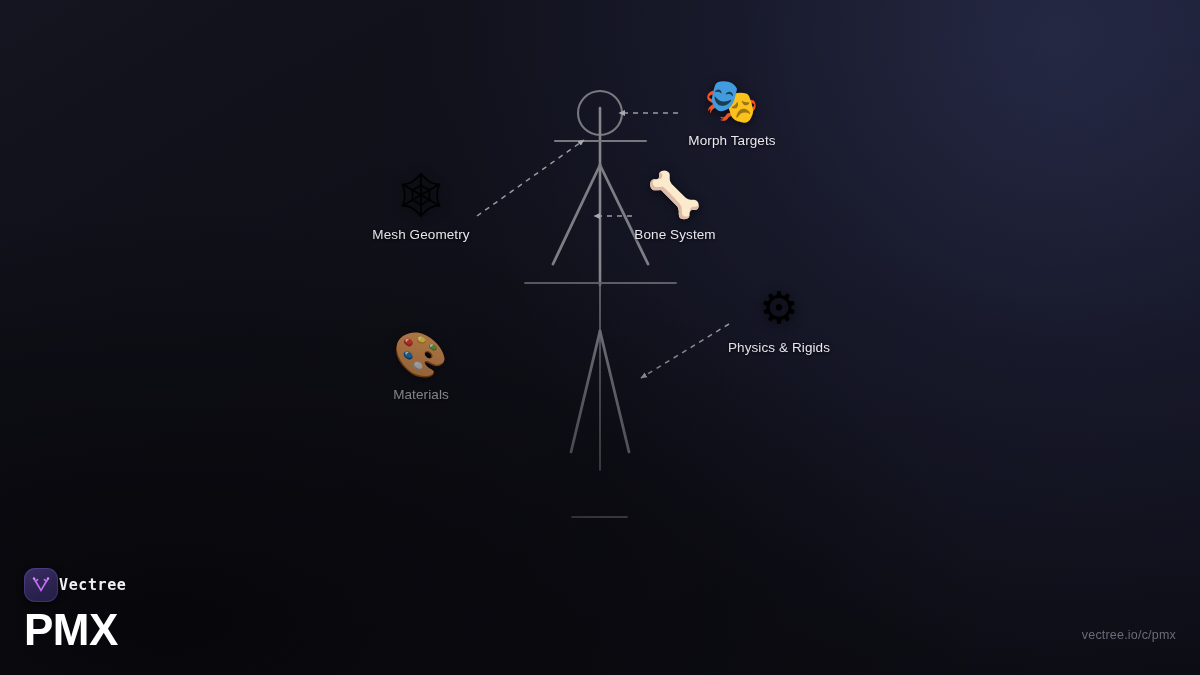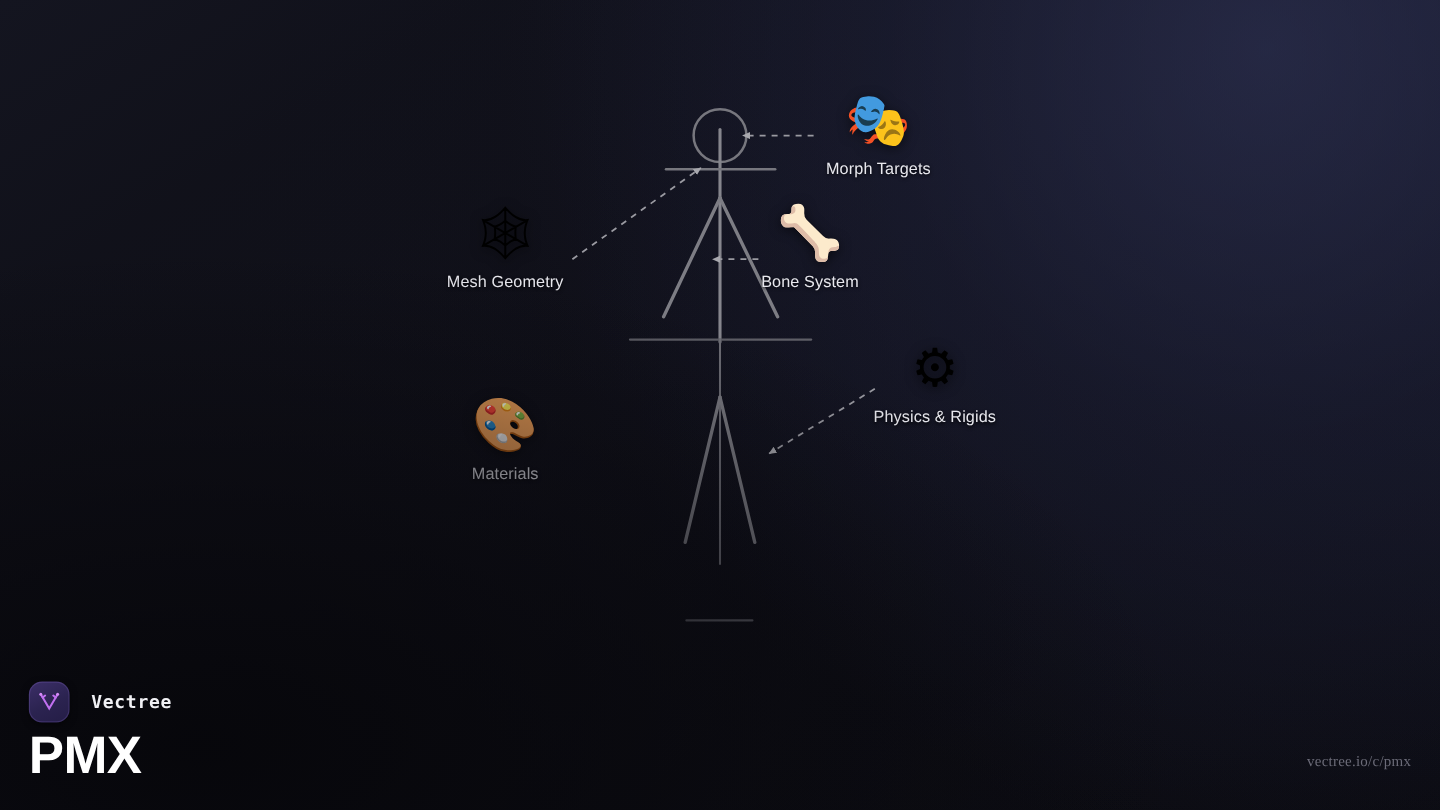--- a/index.html
+++ b/index.html
@@ -63,21 +63,21 @@
 
   
   #brand {
     position: absolute;
     left: 24px;
     bottom: 22px;
   }
   #brand-row {
     display: flex;
     align-items: center;
-    gap: 18px;
+    gap: 1px;
   }
   #brand-mark {
     width: 34px;
     height: 34px;
     border-radius: 11px;
     background: linear-gradient(155deg, #3c2f68 0%, #2b2350 55%, #241d46 100%);
     box-shadow: inset 0 0 0 1px rgba(150,120,220,0.22), 0 2px 6px rgba(0,0,0,0.5);
     display: flex;
     align-items: center;
     justify-content: center;
@@ -94,21 +94,21 @@
     font-size: 44px;
     font-weight: 700;
     color: #ffffff;
     letter-spacing: -0.5px;
     line-height: 1.05;
   }
   #site-url {
     position: absolute;
     right: 24px;
     bottom: 33px;
-    font-family: Liberation Serif, serif;
+    font-family: Liberation Sans, sans-serif;
     font-size: 12.5px;
     color: #6b6b78;
     letter-spacing: 0.2px;
   }
 </style>
 </head>
 <body>
 
 <div id="stage">
 

